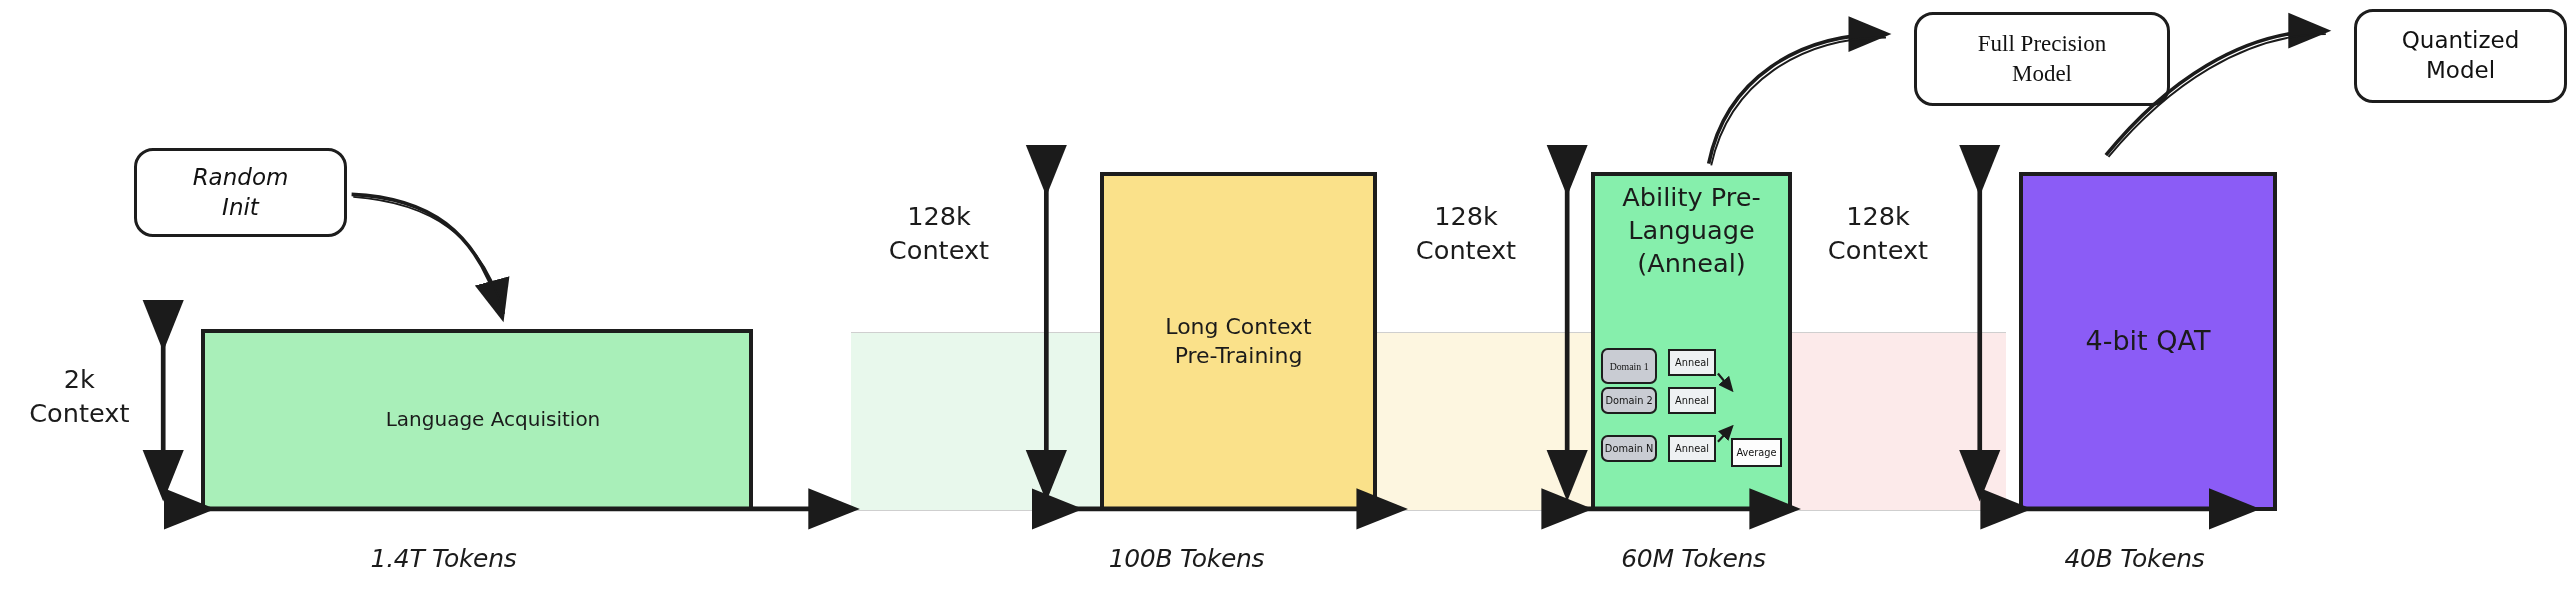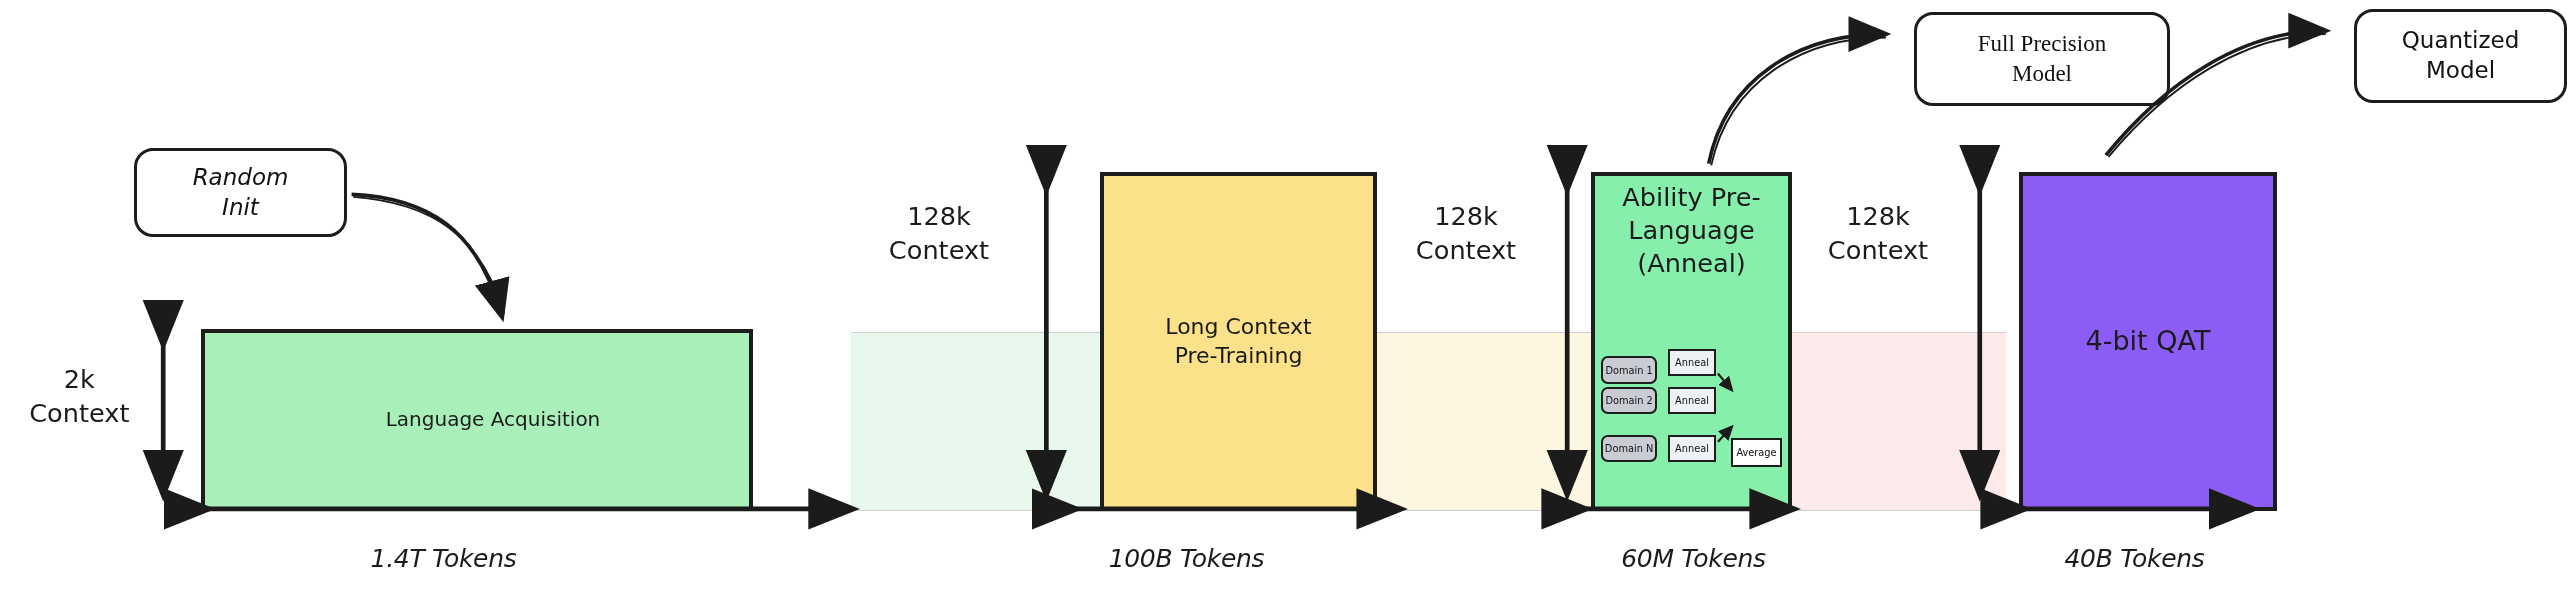--- a/index.html
+++ b/index.html
@@ -63,21 +63,21 @@
   <div class="phase" style="left:1591px;top:172px;width:201px;height:339px;background:#86efac;font-size:25.6px;
               align-items:flex-start;padding-top:5px;">
     <span>
       <span>Ability Pre-</span>
       <span>Language</span>
       <span>(Anneal)</span>
     </span>
   </div>
 
   <div class="mini" style="left:1596px;top:346px;width:191px;height:159px;">
-    <div class="mbox mdomain" style="left:5.1px;top:10px;width:56px;height:28px;">Domain 1</div>
+    <div class="mbox mdomain" style="left:5.1px;top:2px;width:56px;height:36px;font-family:Liberation Serif, serif;">Domain 1</div>
     <div class="mbox mdomain" style="left:5.1px;top:41px;width:56px;height:27px;">Domain 2</div>
     <div class="mbox mdomain" style="left:5.1px;top:89px;width:56px;height:27px;">Domain N</div>
 
     <div class="mbox manneal" style="left:72px;top:3.4px;width:48px;height:27px;">Anneal</div>
     <div class="mbox manneal" style="left:72px;top:41px;width:48px;height:27px;">Anneal</div>
     <div class="mbox manneal" style="left:72px;top:89px;width:48px;height:27px;">Anneal</div>
 
     <div class="mbox mavg" style="left:135px;top:48px;width:51px;height:29px;">Average</div>
 
     <svg class="ov" style="width:191px;height:159px;" viewBox="0 0 224 186" width="191" height="159">

